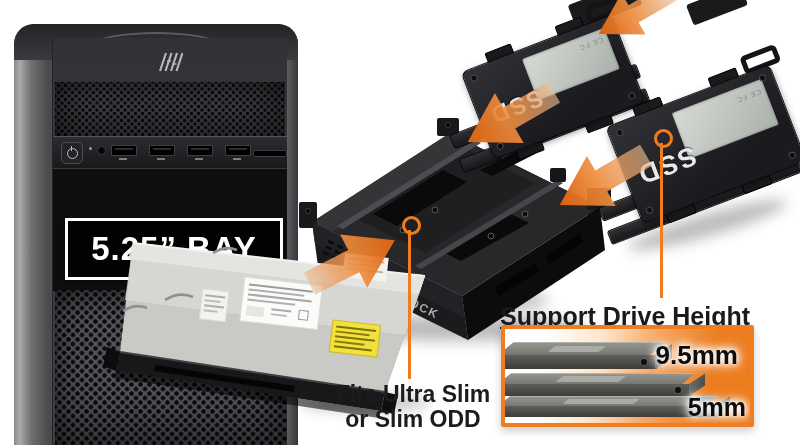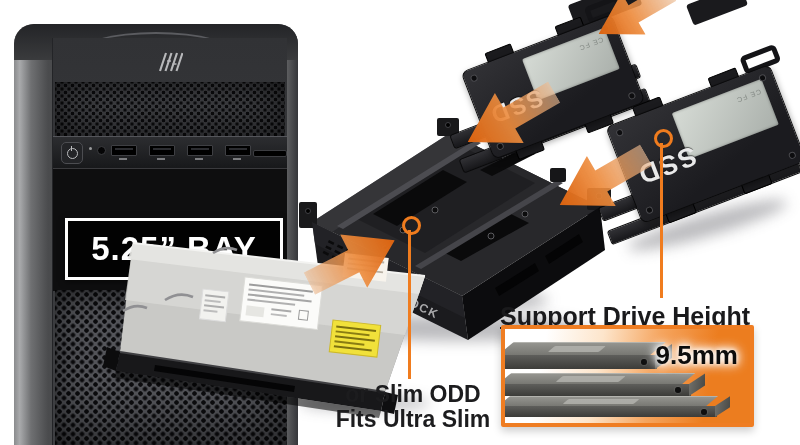--- a/index.html
+++ b/index.html
@@ -289,22 +289,22 @@
   </svg>
 
   <div class="abs arrow" style="left:304px;top:231px;width:96px;height:62px;transform:rotate(-27deg)"></div>
   <div class="abs arrow" style="left:461px;top:87px;width:100px;height:60px;transform:rotate(150deg)"></div>
   <div class="abs arrow" style="left:553px;top:150px;width:100px;height:60px;transform:rotate(150deg)"></div>
   <div class="abs arrow" style="left:593px;top:-12px;width:84px;height:50px;transform:rotate(150deg)"></div>
 
   <div class="abs ring" style="left:402px;top:216px"></div>
   <div class="abs cline" style="left:408px;top:230px;height:149px"></div>
   <div class="abs fits-text" style="left:318px;top:382px">
+    <div>Fits Ultra Slim</div>
     <div>or Slim ODD</div>
-    <div>Fits Ultra Slim</div>
   </div>
 
   <div class="abs ring" style="left:654px;top:129px"></div>
   <div class="abs cline" style="left:660px;top:143px;height:155px"></div>
   <div class="abs support-title" style="left:500px;top:302px">Support Drive Height</div>
 
   <div class="abs hbox">
     <div class="slab-top" style="left:-8px;top:13px;width:152px;height:13px">
       <span class="sticker"></span>
       </div>
@@ -317,15 +317,16 @@
     <div class="slab-front" style="left:-8px;top:55px;width:194px;height:12px"></div>
     <div class="slab-end" style="left:184px;top:55px;width:16px;height:12px"></div>
 
     <div class="slab-top" style="left:-8px;top:67px;width:208px;height:10px">
       <span class="sticker"></span>
       </div>
     <div class="slab-front" style="left:-8px;top:77px;width:220px;height:11px"></div>
     <div class="slab-end" style="left:210px;top:77px;width:15px;height:11px"></div>
 
     <span class="hlabel" style="right:12px;top:11px;font-size:26px">9.5mm</span>
+    <span class="hlabel" style="right:4px;top:64px;font-size:25px">5mm</span>
   </div>
 
 </div>
 
 </body></html>

